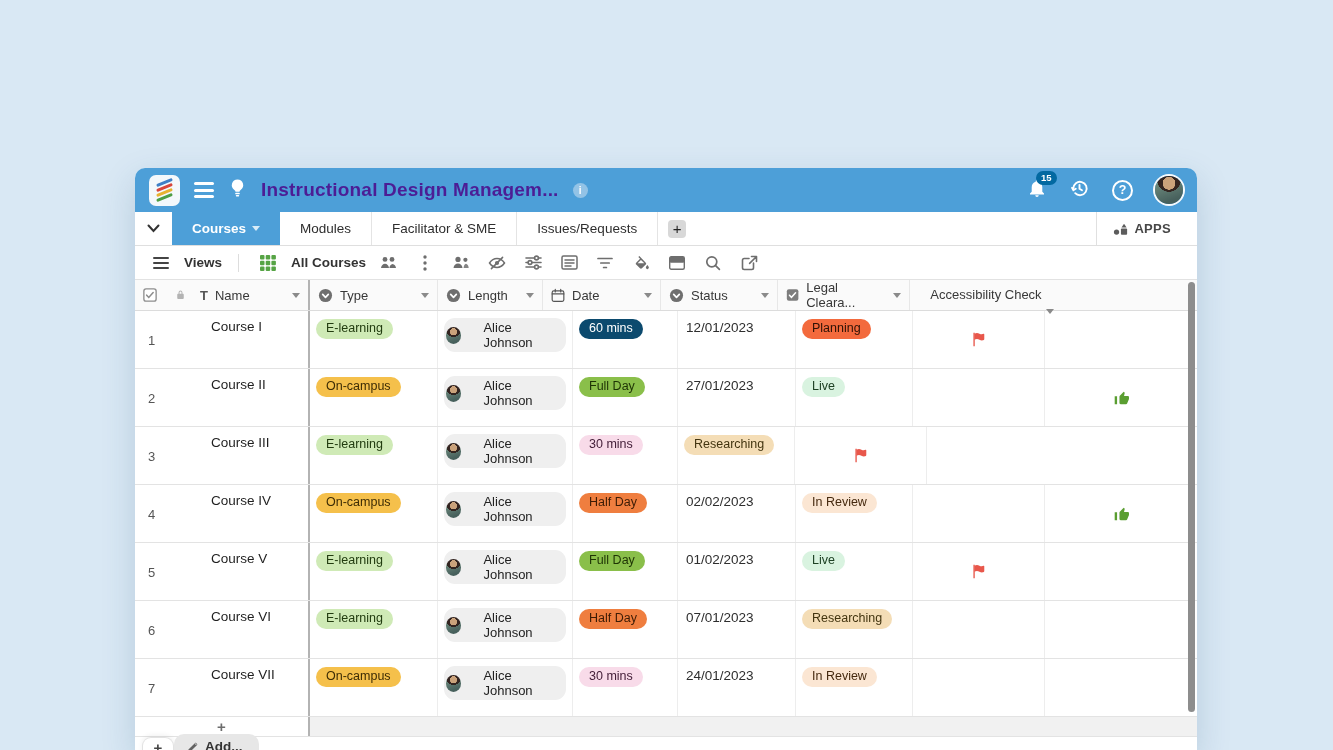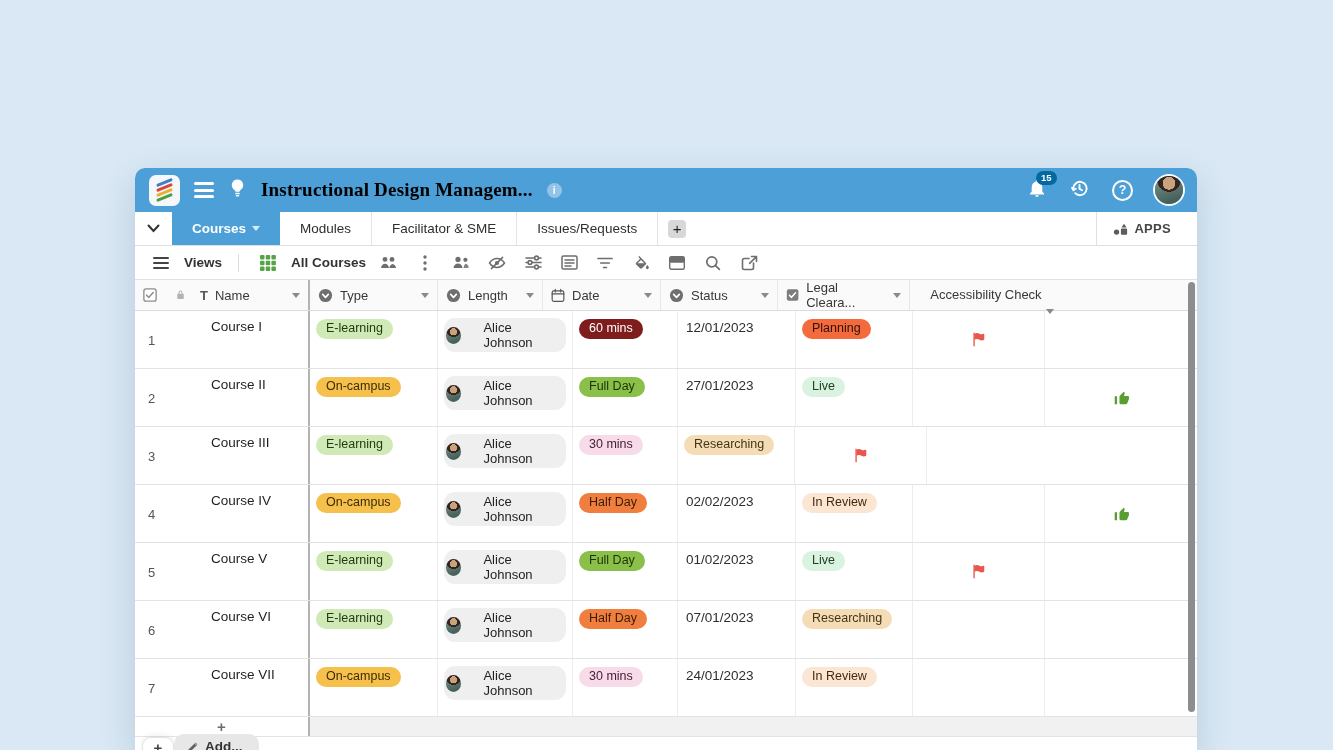--- a/index.html
+++ b/index.html
@@ -13,21 +13,21 @@
   
   .appbar { height:44px; background:#4d9fd8; display:flex; align-items:center; padding:0 14px; gap:14px; }
   .logo { width:31px; height:31px; background:#f4f8fb; border-radius:7px; position:relative; flex:0 0 auto; }
   .logo i { position:absolute; left:7px; width:17px; height:3px; border-radius:2px; transform:rotate(-22deg); }
   .logo i:nth-child(1){ top:6px;  background:#3f7fc6; }
   .logo i:nth-child(2){ top:11px; background:#d8463c; }
   .logo i:nth-child(3){ top:16px; background:#e8b230; }
   .logo i:nth-child(4){ top:21px; background:#4d9e43; }
   .hamburger { display:flex; flex-direction:column; gap:3.5px; cursor:pointer; }
   .hamburger i { width:20px; height:3px; background:#fff; border-radius:2px; }
-  .app-title { color:#000000; font-size:19px; font-weight:700; letter-spacing:.2px; white-space:nowrap;font-family:Liberation Serif, serif; }
+  .app-title { color:#4c1d95; font-size:19px; font-weight:700; letter-spacing:.2px; white-space:nowrap; }
   .appbar-right { margin-left:auto; display:flex; align-items:center; gap:22px; }
   .bell-wrap { position:relative; }
   .badge { position:absolute; top:-7px; left:9px; background:#0369a1; color:#fff; font-size:9.5px;
            font-weight:700; border-radius:8px; padding:1.5px 5px; }
   .help-circle { width:21px; height:21px; border:2px solid #fff; border-radius:50%; color:#fff;
                  font-size:12.5px; font-weight:700; display:flex; align-items:center; justify-content:center; }
   .avatar { width:28px; height:28px; border-radius:50%; box-shadow:0 0 0 2px rgba(255,255,255,.95);
             background:
               radial-gradient(circle at 50% 26%, #caa27b 0 25%, rgba(0,0,0,0) 26%),
               radial-gradient(circle at 50% 14%, #332420 0 42%, rgba(0,0,0,0) 43%),
@@ -360,21 +360,21 @@
       <div class="cell c-type">
         <span class="pill" style="background: rgb(207, 234, 182); color: rgb(34, 60, 16);">E-learning</span>
       </div>
       <div class="cell c-designer">
         <span class="person-chip">
           <span class="mini-avatar"></span>
           <span>Alice Johnson</span>
         </span>
       </div>
       <div class="cell c-length">
-        <span class="pill" style="background: #7f1d1d; color: rgb(255, 255, 255);">60 mins</span>
+        <span class="pill" style="background: #0c4a6e; color: rgb(255, 255, 255);">60 mins</span>
       </div>
       <div class="cell c-date cell-date">12/01/2023</div>
       <div class="cell c-status">
         <span class="pill" style="background: rgb(243, 106, 61); color: rgb(46, 18, 6);">Planning</span>
       </div>
       <div class="cell c-legal icon-cell">
         <svg width="17" height="17" viewBox="0 0 20 20">
             <path fill="#e8574b" d="M4 2.2h1.6v15.6H4z"></path>
             <path fill="#e8574b" d="M5.2 3.1c2-1.1 4-1.1 5.9 0 1.6.9 3.2 1 4.9.2.4-.2.8.1.8.5v6c0 .3-.2.6-.5.7-1.7.8-3.4.7-5.2-.2-1.9-1.1-3.9-1.1-5.9 0z"></path>
           </svg>

